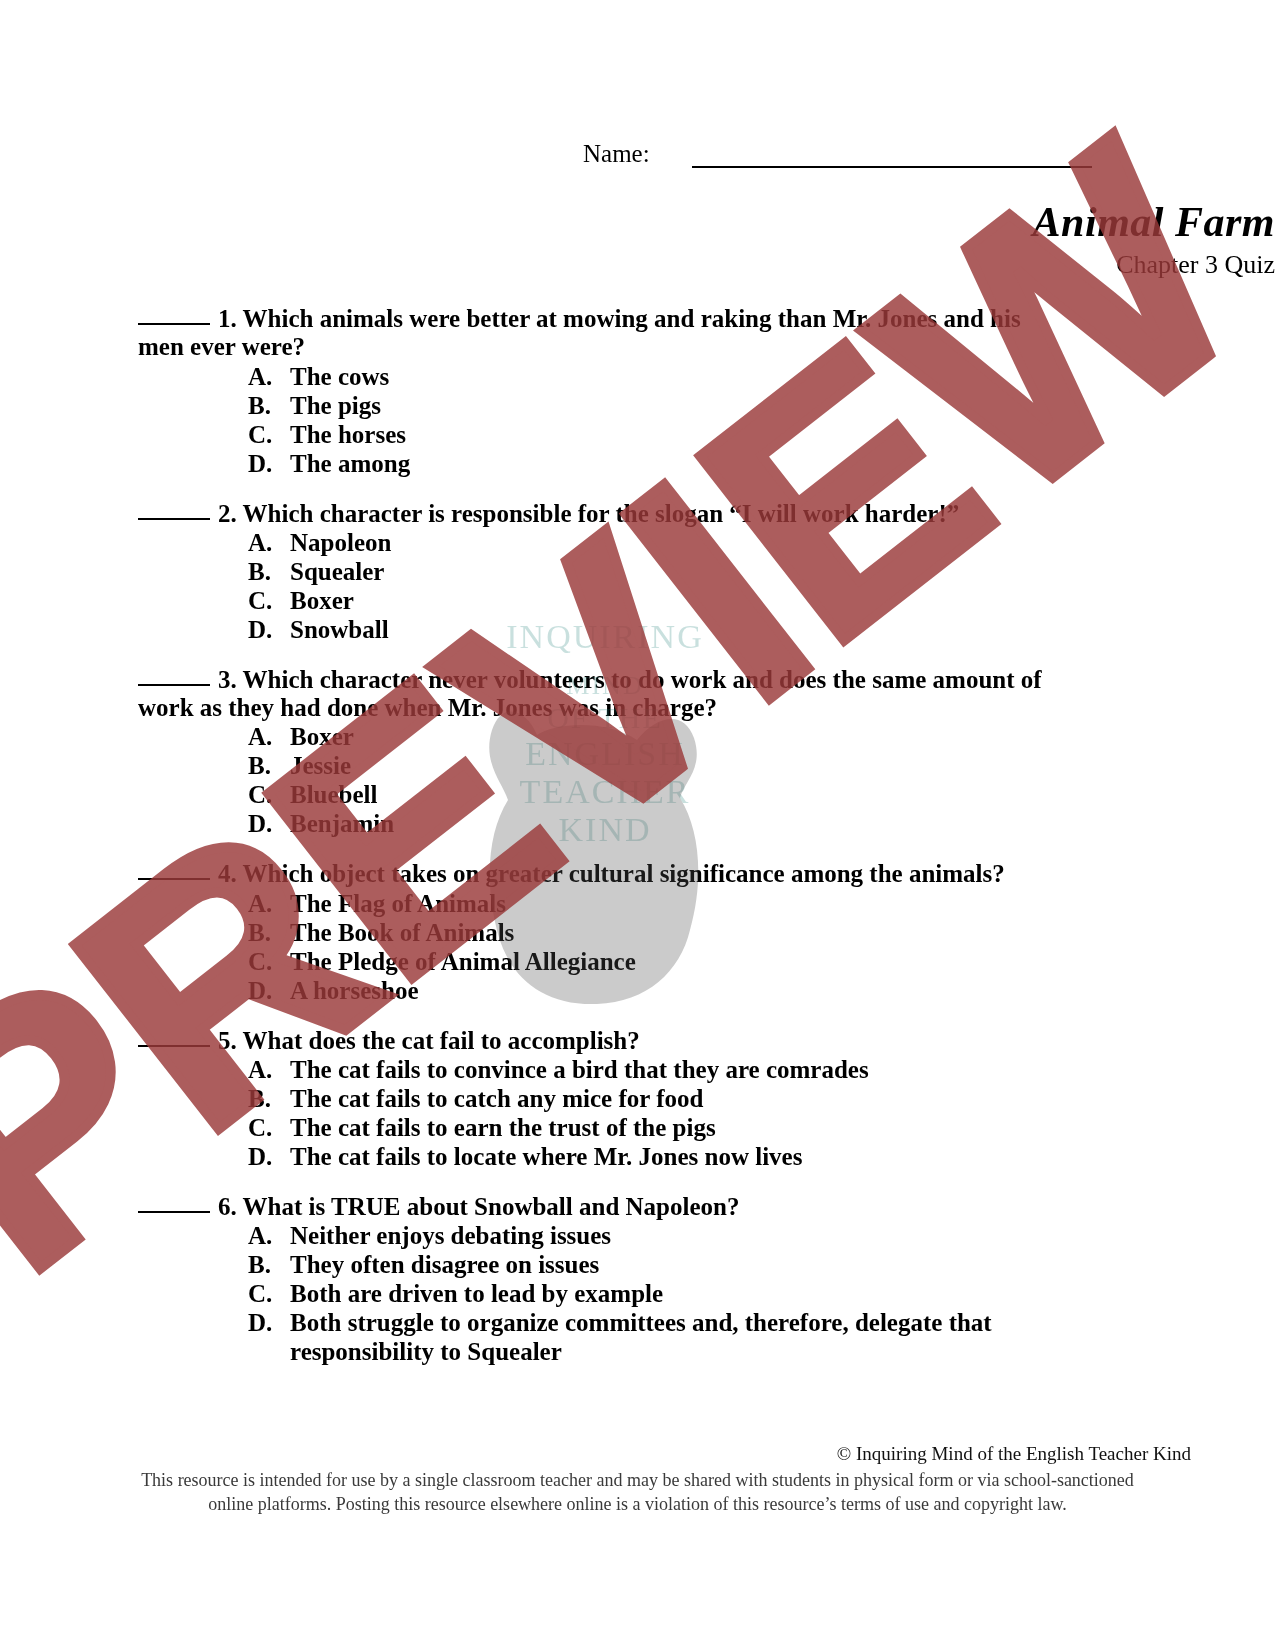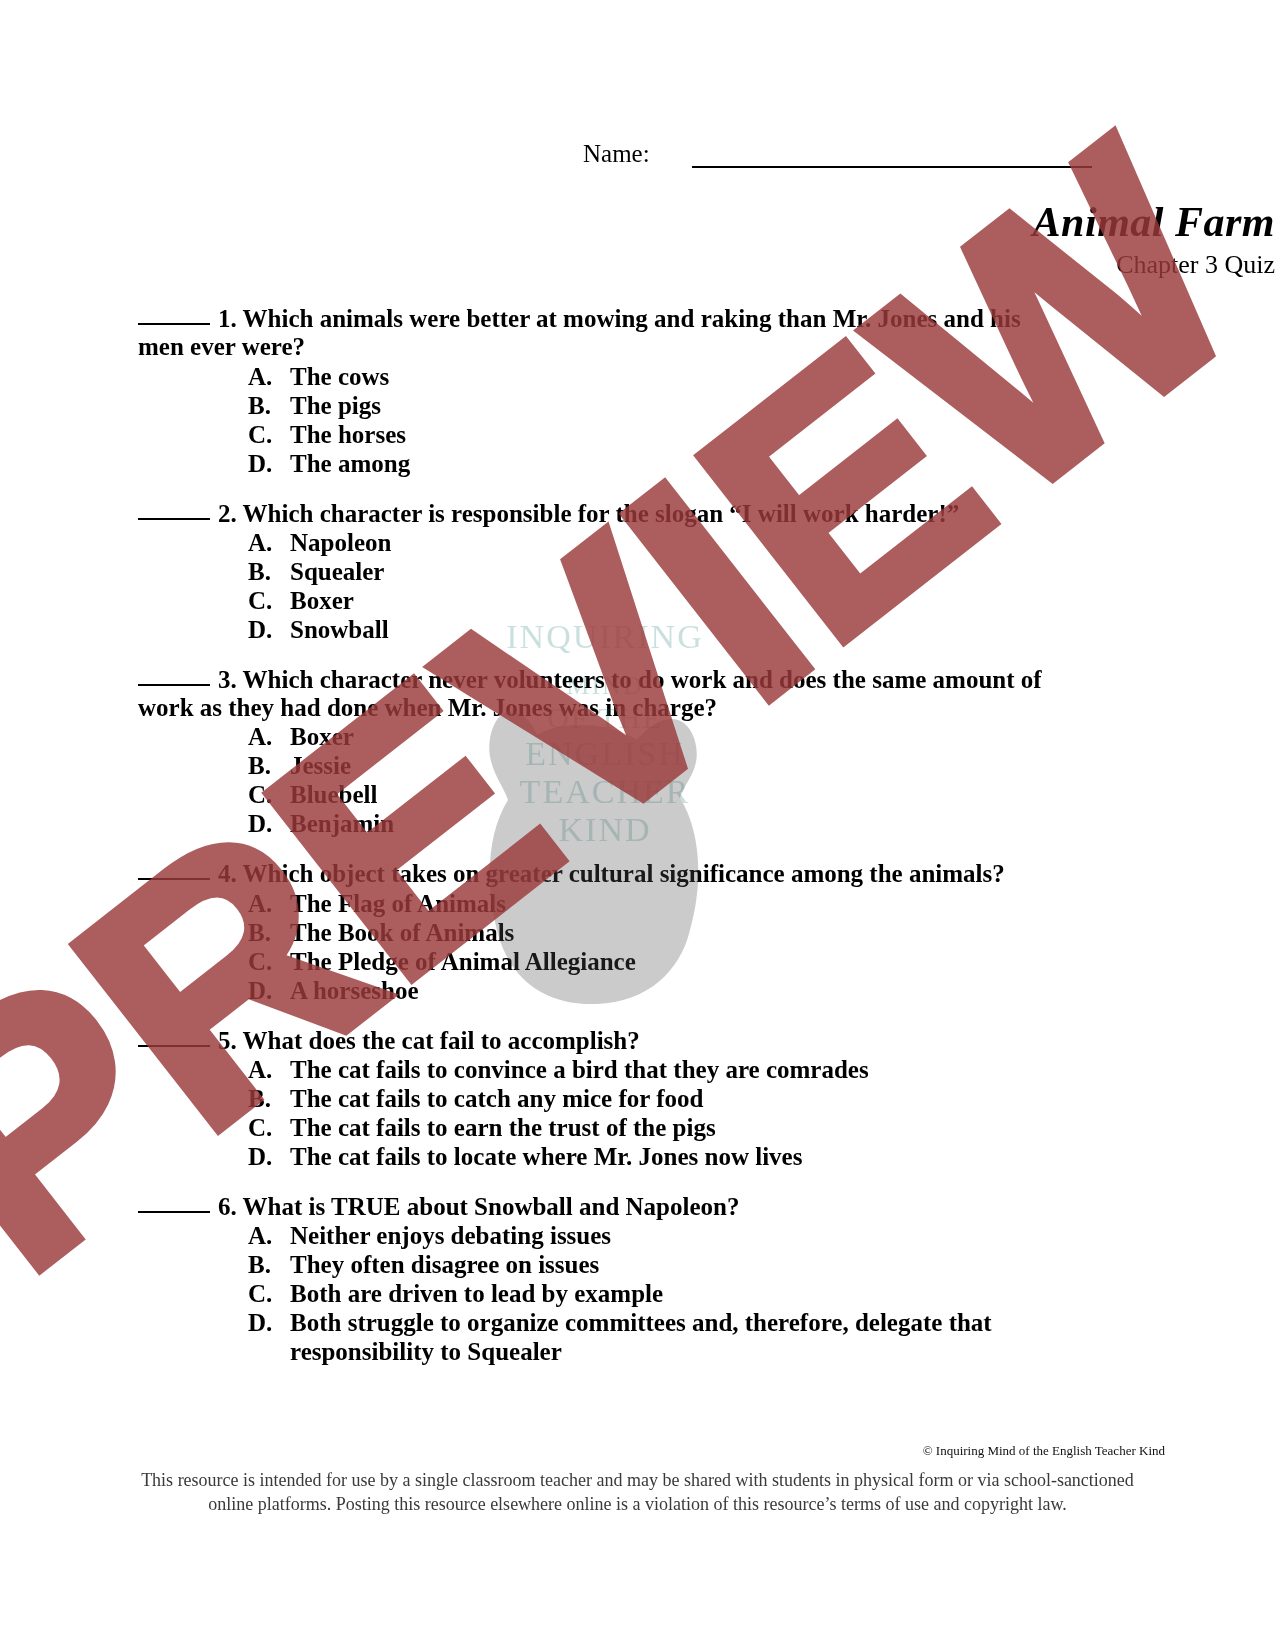--- a/index.html
+++ b/index.html
@@ -100,23 +100,23 @@
   }
   .choice-text {
     flex: 1 1 auto;
   }
   .copyright {
     position: absolute;
     top: 1443px;
     left: 0;
     width: 1275px;
     text-align: right;
-    padding-right: 110px;
+    padding-right: 84px;
     box-sizing: border-box;
-    font-size: 13px;
+    font-size: 19px;
     color: #111;
   }
   .terms {
     position: absolute;
     top: 1468px;
     left: 0;
     width: 1275px;
     text-align: center;
     font-size: 18px;
     color: #3a3a3a;

